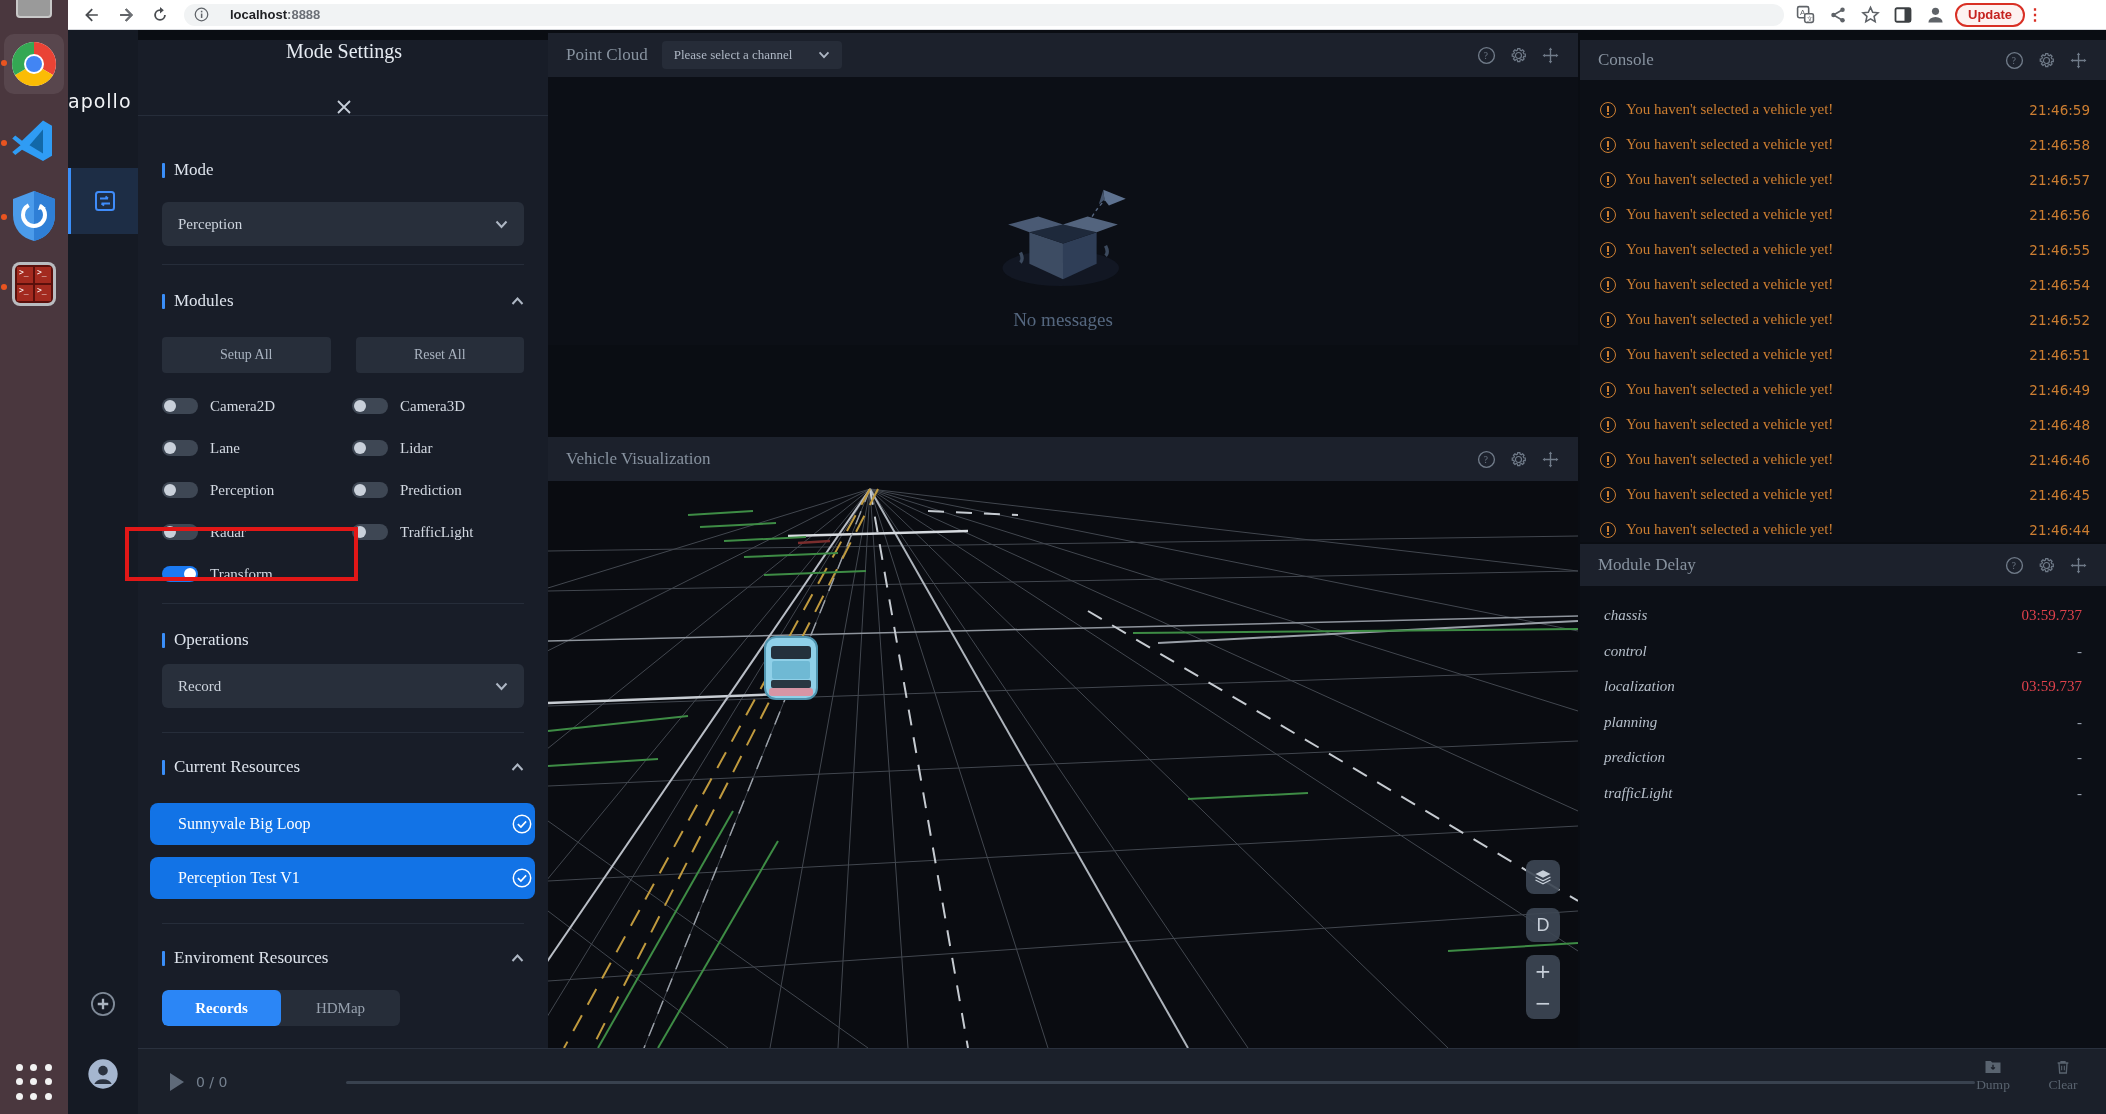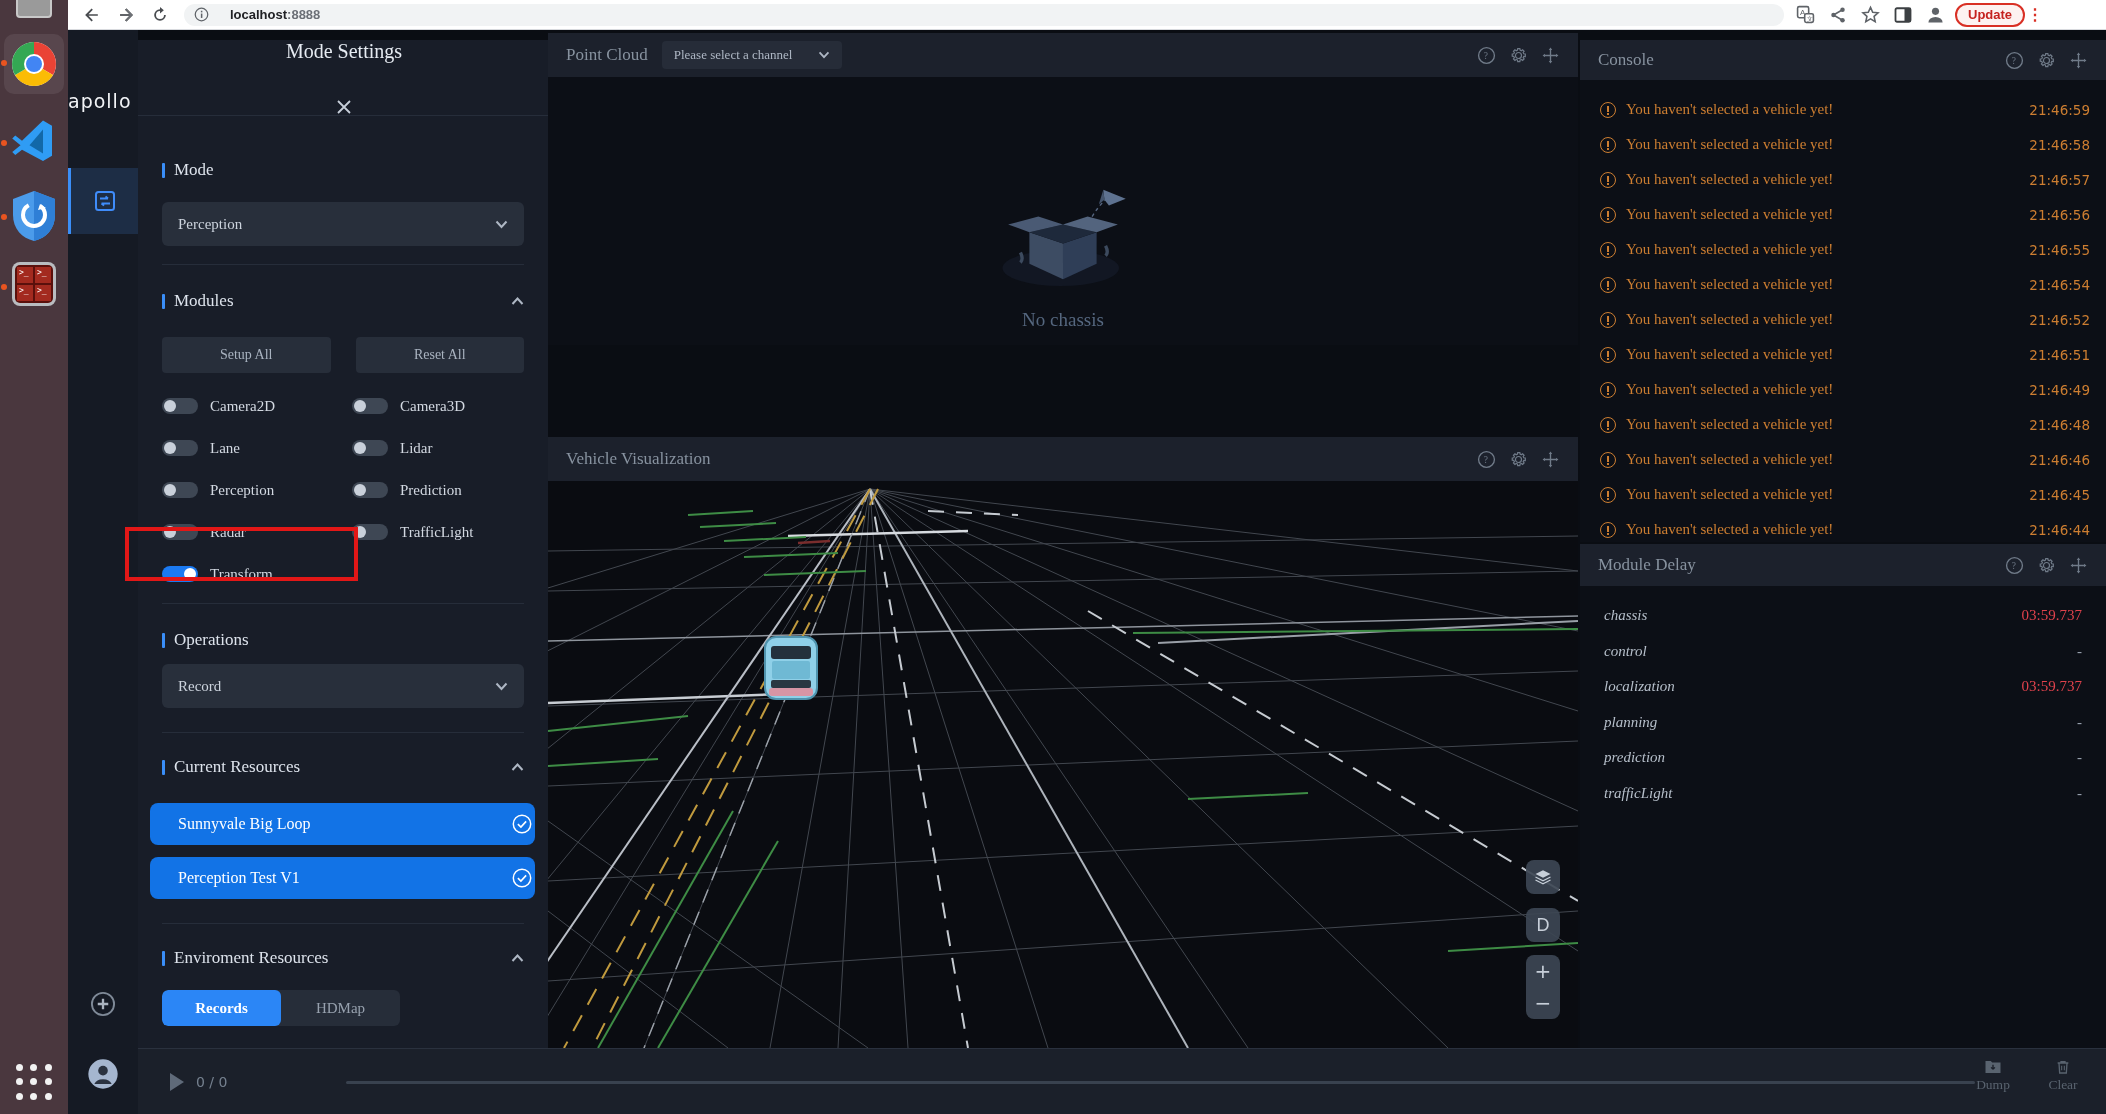--- a/index.html
+++ b/index.html
@@ -439,21 +439,21 @@
           <path d="M86 30 Q92 20 100 13" stroke="#55657f" stroke-width="1.2" fill="none" stroke-dasharray="3 3"></path>
           <polygon points="96,6 116,14 101,20 97,15" fill="#5e7290"></polygon>
           <polygon points="96,6 97,15 92,19" fill="#44546c"></polygon>
           <polygon points="30,44 60,54 60,86 30,72" fill="#3d4c63"></polygon>
           <polygon points="60,54 90,44 90,72 60,86" fill="#2f3e57"></polygon>
           <polygon points="30,44 60,37 90,44 60,54" fill="#1e293b"></polygon>
           <polygon points="30,44 11,37 38,30 60,37" fill="#4a5a74"></polygon>
           <polygon points="90,44 109,37 82,30 60,37" find="#53647e" fill="#53647e"></polygon>
           <path d="M22 62 q3 6 0 9 M98 56 q3 6 0 9" stroke="#3c4a5e" stroke-width="3" fill="none"></path>
         </svg>
-        <div class="empty-text">No chassis</div>
+        <div class="empty-text">No messages</div>
       </div>
     </section>
 
     <section class="panel" style="left:480px; top:407px; width:1030px; height:611px;">
       <div class="p-head">
         <span class="p-title">Vehicle Visualization</span>
         <div class="p-icons">
           <svg width="19" height="19" viewBox="0 0 24 24">
             <circle cx="12" cy="12" r="10" fill="none" stroke="#707b89" stroke-width="1.7"></circle>
             <text x="8.5" y="16.5" font-size="12" fill="#707b89" font-family="Liberation Serif, serif">?</text>

